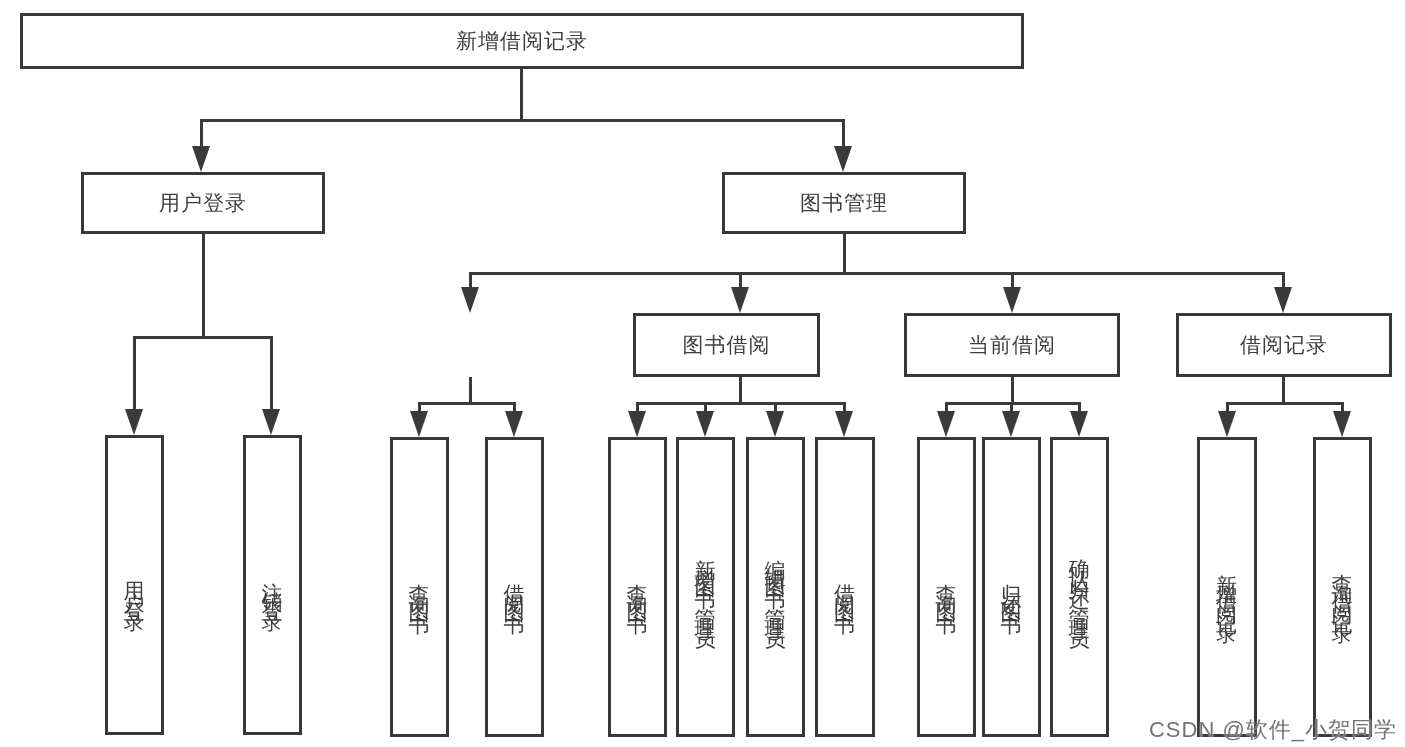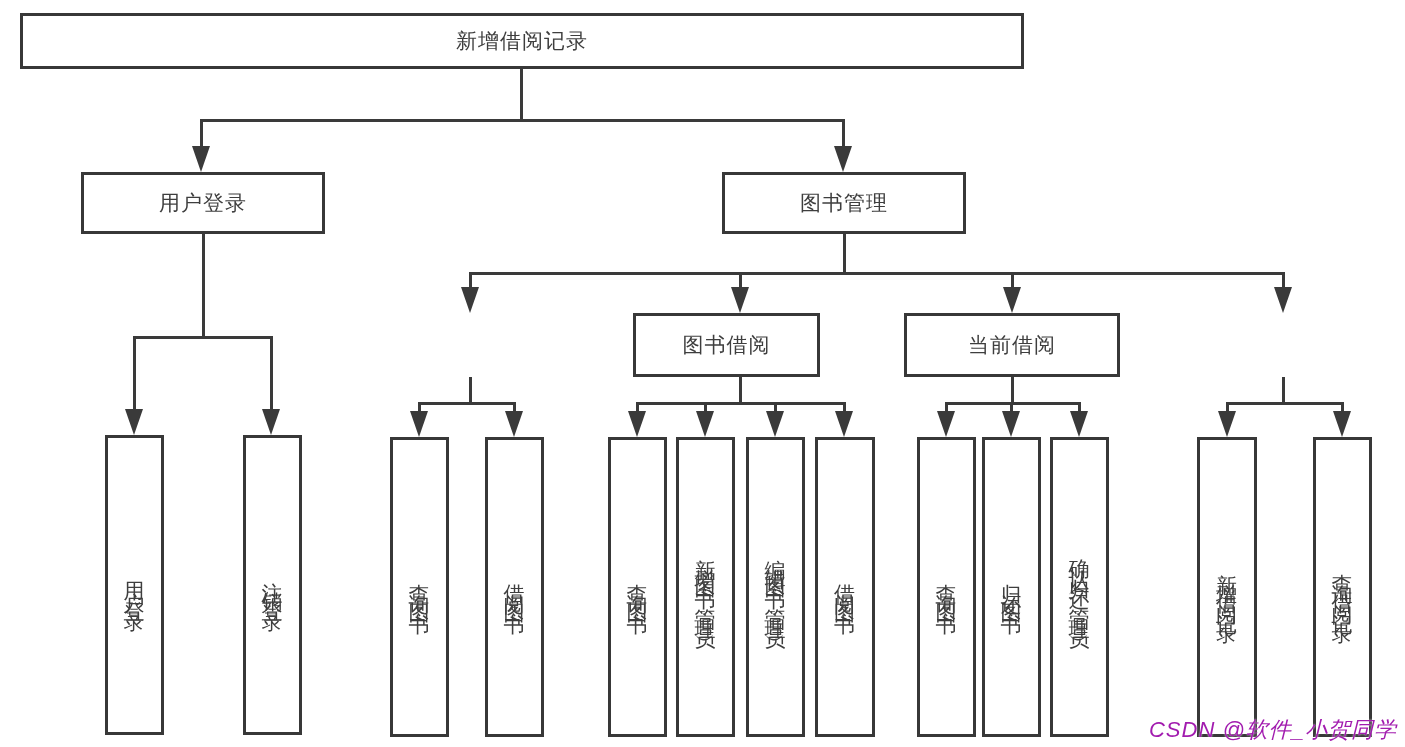--- a/index.html
+++ b/index.html
@@ -13,22 +13,22 @@
   }
   .h{font-size:21px;letter-spacing:1px;}
   .v{font-size:21px;}
   .v .lbl{writing-mode:vertical-rl;text-orientation:mixed;letter-spacing:10px;line-height:1;}
   .vl{position:absolute;width:3px;background:#3a3a3a;}
   .hl{position:absolute;height:3px;background:#3a3a3a;}
   .ar{position:absolute;width:0;height:0;
       border-left:9px solid transparent;border-right:9px solid transparent;
       border-top:26px solid #3a3a3a;}
   #watermark{
-    position:absolute;right:8px;bottom:2px;font-size:22px;color:#a21caf;
-    letter-spacing:1px;z-index:6;text-shadow:0 0 2px #ffffff;font-style:italic;
+    position:absolute;right:8px;bottom:2px;font-size:22px;color:#737373;
+    letter-spacing:1px;z-index:6;text-shadow:0 0 2px #ffffff;
   }
 </style>
 </head>
 <body>
 
 <div id="stage">
 
   <div class="box h" style="left:20px;top:13px;width:1004px;height:56px">
       <span class="lbl">新增借阅记录</span>
     </div>
@@ -45,20 +45,23 @@
     </div>
   <div class="box v" style="left:243px;top:435px;width:59px;height:300px">
       <span class="lbl">注销登录</span>
     </div>
 
   <div class="box h" style="left:633px;top:313px;width:187px;height:64px">
       <span class="lbl">图书借阅</span>
     </div>
   <div class="box h" style="left:904px;top:313px;width:216px;height:64px">
       <span class="lbl">当前借阅</span>
+    </div>
+  <div class="box h" style="left:1176px;top:313px;width:216px;height:64px">
+      <span class="lbl">借阅记录</span>
     </div>
 
   <div class="box v" style="left:390px;top:437px;width:59px;height:300px">
       <span class="lbl">查询图书</span>
     </div>
   <div class="box v" style="left:485px;top:437px;width:59px;height:300px">
       <span class="lbl">借阅图书</span>
     </div>
 
   <div class="box v" style="left:608px;top:437px;width:59px;height:300px">

